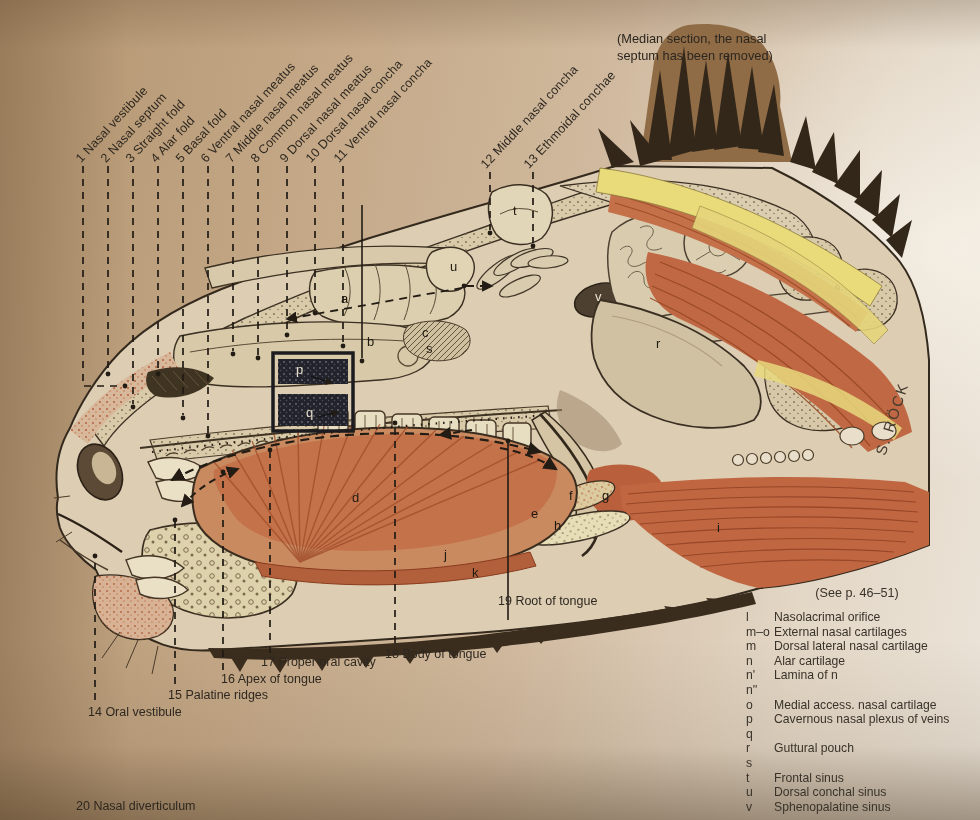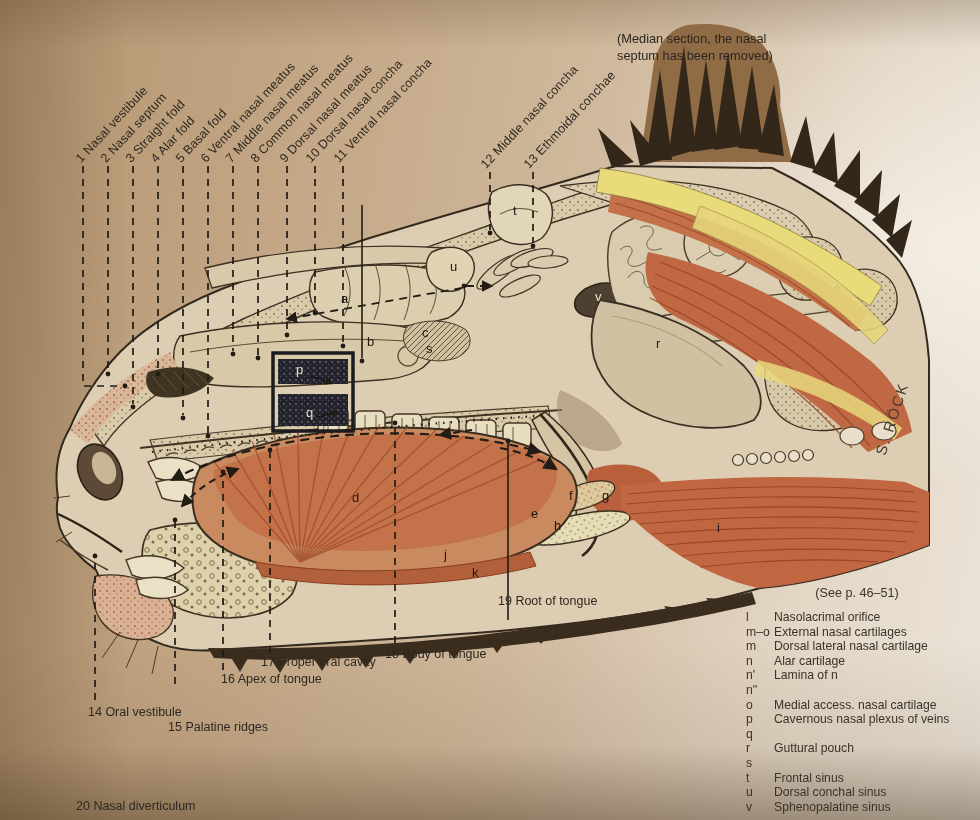--- a/index.html
+++ b/index.html
@@ -437,21 +437,21 @@
 <div class="tlabel" style="left:209px;top:151px">6 Ventral nasal meatus</div>
 <div class="tlabel" style="left:234px;top:151px">7 Middle nasal meatus</div>
 <div class="tlabel" style="left:259px;top:151px">8 Common nasal meatus</div>
 <div class="tlabel" style="left:288px;top:151px">9 Dorsal nasal meatus</div>
 <div class="tlabel" style="left:314px;top:151px">10 Dorsal nasal concha</div>
 <div class="tlabel" style="left:342px;top:151px">11 Ventral nasal concha</div>
 <div class="tlabel" style="left:489px;top:157px">12 Middle nasal concha</div>
 <div class="tlabel" style="left:532px;top:157px">13 Ethmoidal conchae</div>
 
 <div class="blabel" style="left:88px;top:705px">14 Oral vestibule</div>
-<div class="blabel" style="left:168px;top:720px">15 Palatine ridges</div>
+<div class="blabel" style="left:168px;top:688px">15 Palatine ridges</div>
 <div class="blabel" style="left:221px;top:672px">16 Apex of tongue</div>
 <div class="blabel" style="left:261px;top:655px">17 Proper oral cavity</div>
 <div class="blabel" style="left:385px;top:647px">18 Body of tongue</div>
 <div class="blabel" style="left:498px;top:594px">19 Root of tongue</div>
 <div class="blabel" style="left:76px;top:799px">20 Nasal diverticulum</div>
 
 <div class="legend">
   <div class="legend-h">(See p. 46–51)</div>
   <div class="lrow">
         <span class="lkey">l</span>

